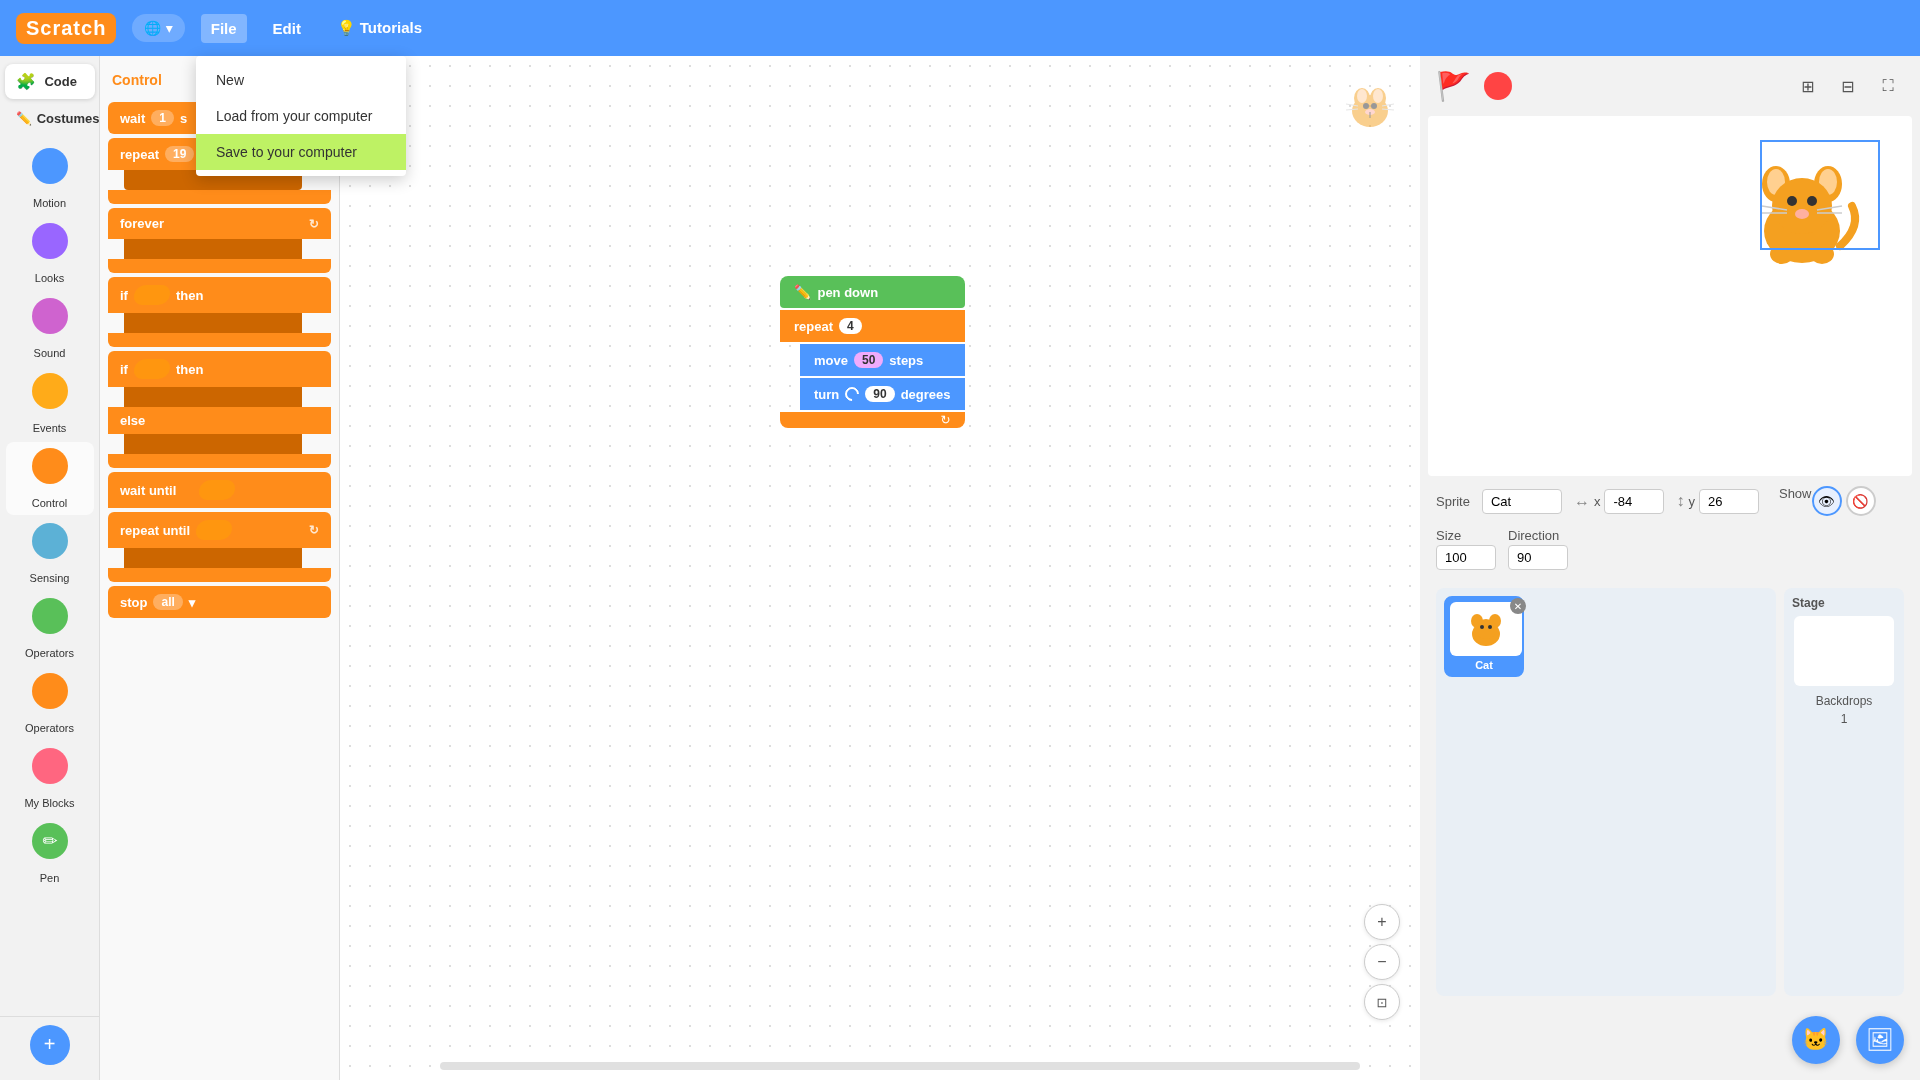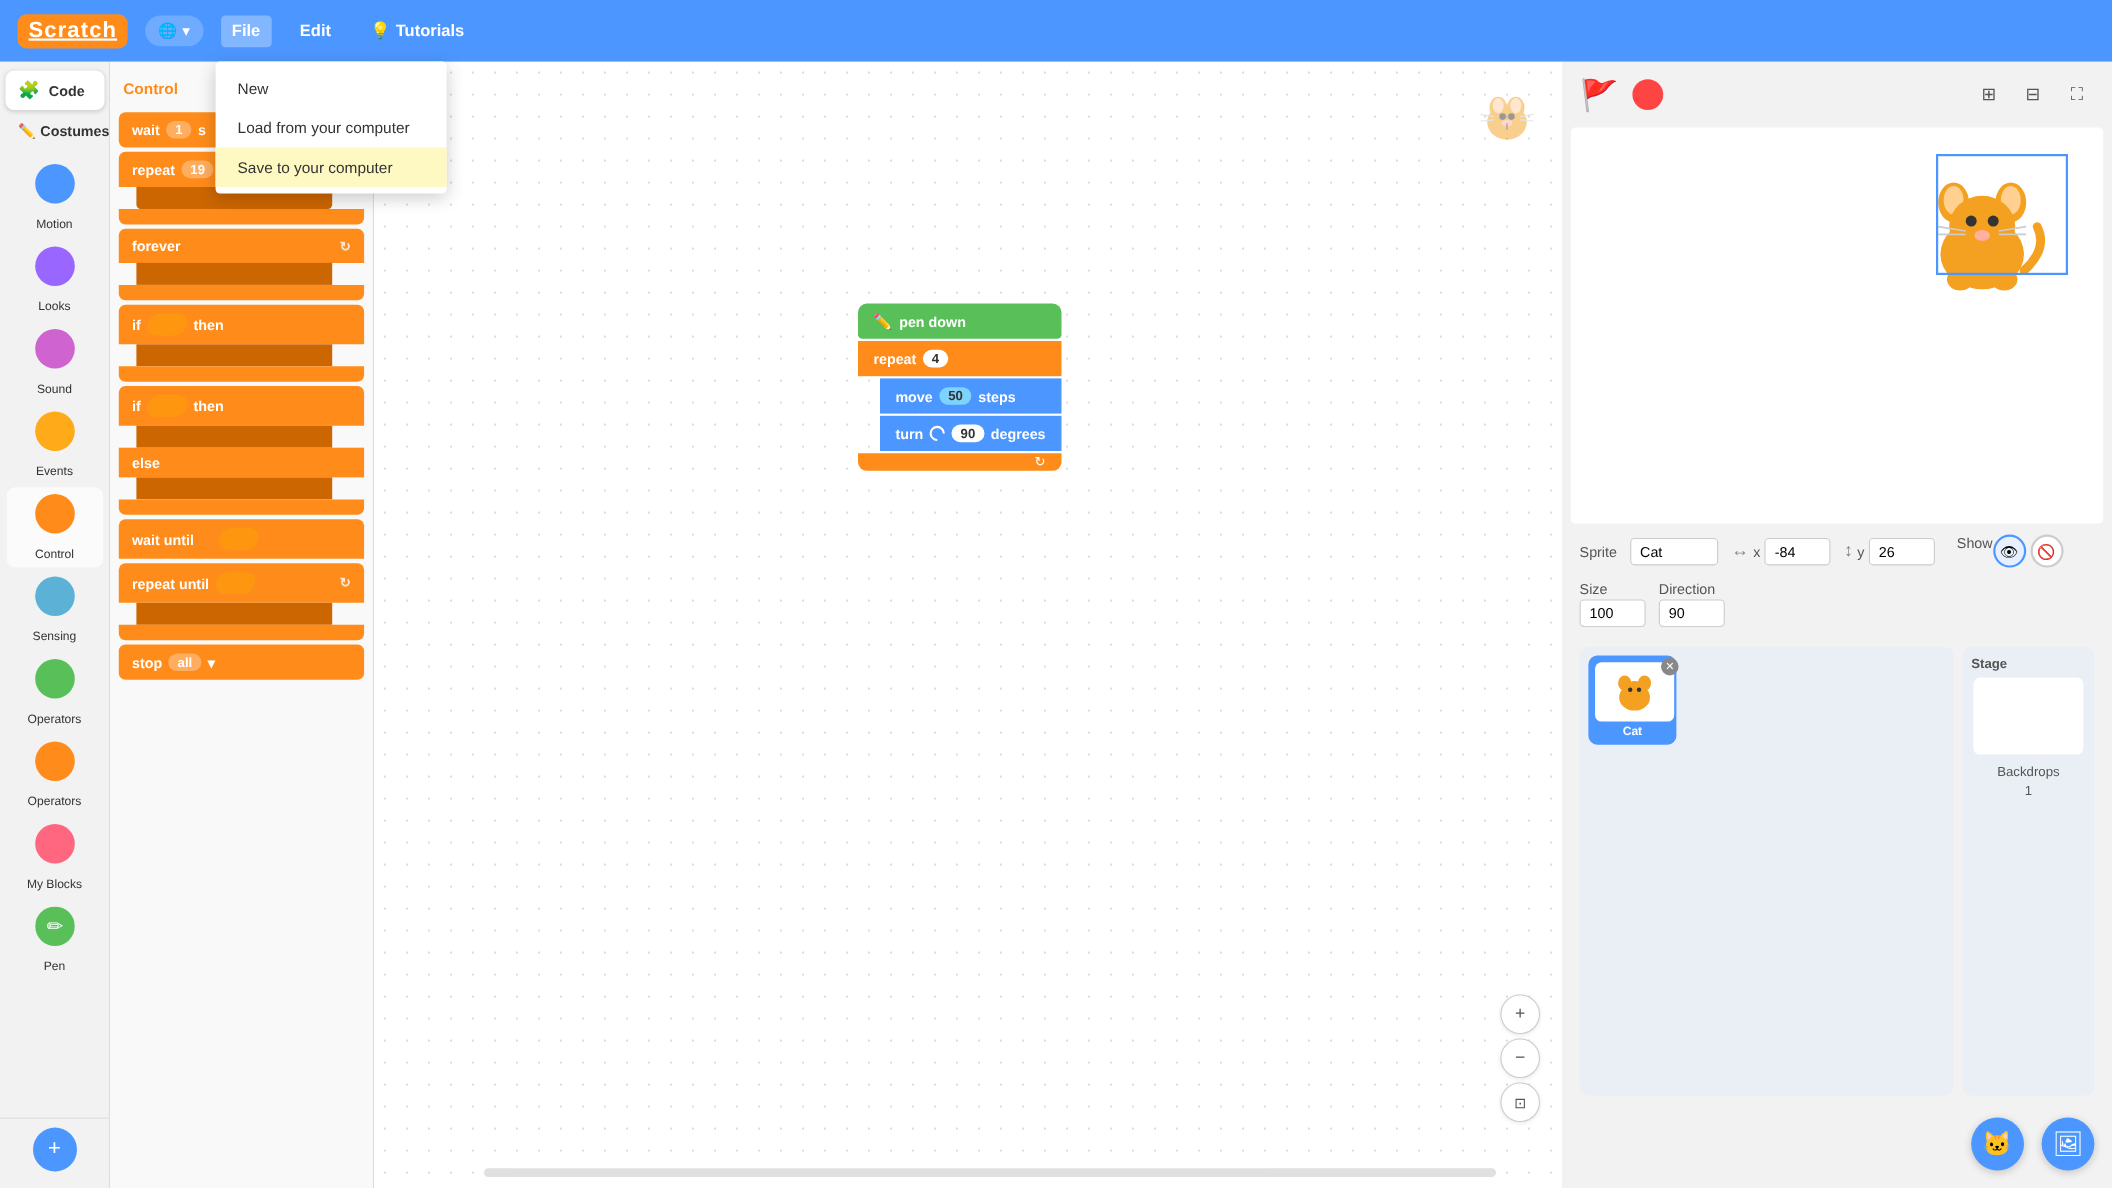--- a/index.html
+++ b/index.html
@@ -17,21 +17,20 @@
       z-index: 100;
     }
     .scratch-logo {
       background: #FF8C1A;
       border-radius: 8px;
       padding: 4px 10px;
       font-size: 20px;
       font-weight: 900;
       color: white;
       letter-spacing: 1px;
-      text-decoration: underline;
     }
     .globe-btn {
       background: rgba(255,255,255,0.2);
       border: none;
       border-radius: 20px;
       padding: 6px 12px;
       color: white;
       font-size: 14px;
       cursor: pointer;
       display: flex; align-items: center; gap: 4px;
@@ -60,21 +59,21 @@
       min-width: 210px;
       padding: 6px 0;
     }
     .dropdown-item {
       padding: 10px 20px;
       font-size: 14px;
       color: #333;
       cursor: pointer;
       white-space: nowrap;
     }
-    .dropdown-item.hovered { background: #fef9c3; }
+    .dropdown-item.hovered { background: #bef264; }
 
     
     .main-layout {
       display: flex;
       height: calc(1080px - 56px);
     }
 
     
     .left-sidebar {
       width: 100px;
@@ -608,21 +607,21 @@
           <span>pen down</span>
         </div>
 
         <div style="background:#FF8C1A; padding:8px 14px; color:white; font-size:13px; font-weight:600; display:flex; align-items:center; gap:6px;">
           <span>repeat</span>
           <span style="background:white; color:#333; border-radius:10px; padding:1px 8px; font-size:12px; font-weight:700;">4</span>
         </div>
 
         <div style="background:#4C97FF; padding:8px 14px; color:white; font-size:13px; font-weight:600; display:flex; align-items:center; gap:6px; margin-left:20px;">
           <span>move</span>
-          <span style="background:#7dd3fc; color:#333; border-radius:10px; padding:1px 8px; font-size:12px; font-weight:700;">50</span>
+          <span style="background:#f0abfc; color:#333; border-radius:10px; padding:1px 8px; font-size:12px; font-weight:700;">50</span>
           <span>steps</span>
         </div>
 
         <div style="background:#4C97FF; padding:8px 14px; color:white; font-size:13px; font-weight:600; display:flex; align-items:center; gap:6px; margin-left:20px;">
           <span>turn</span>
           <span style="display:inline-block;width:14px;height:14px;border:2px solid white;border-radius:50%;border-right:2px solid transparent;transform:rotate(45deg);"></span>
           <span style="background:white; color:#333; border-radius:10px; padding:1px 8px; font-size:12px; font-weight:700;">90</span>
           <span>degrees</span>
         </div>
 

